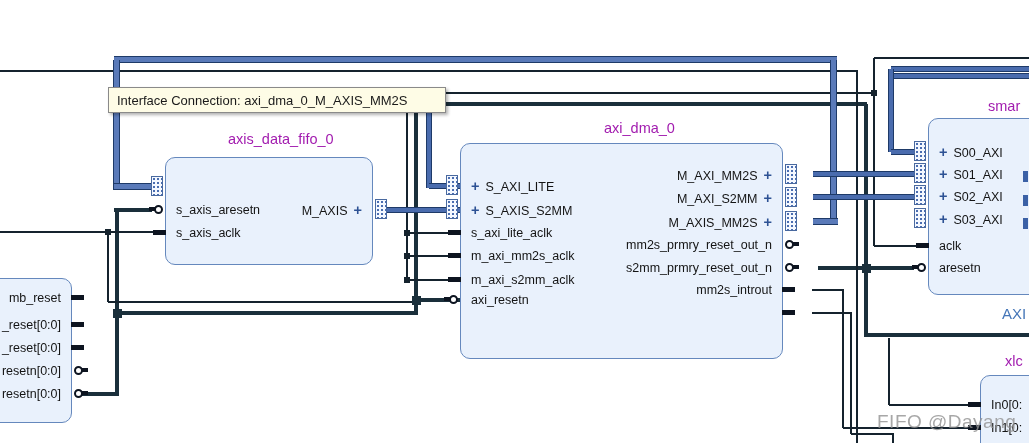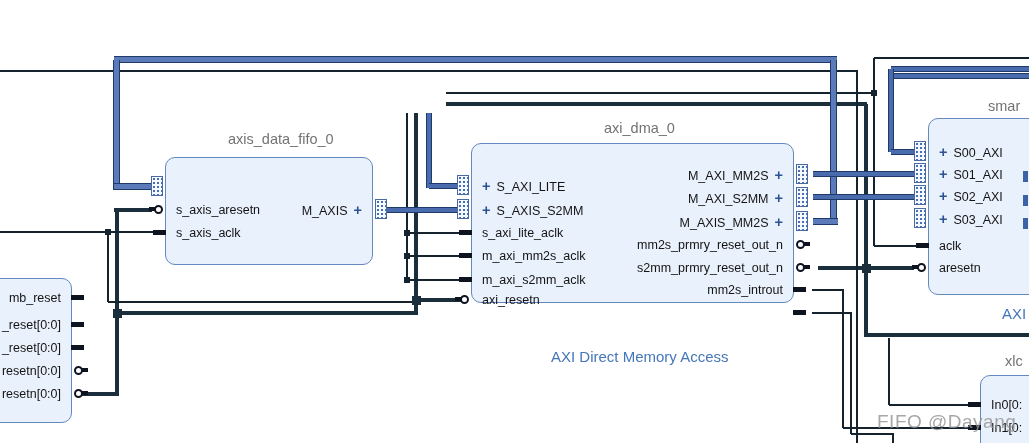--- a/index.html
+++ b/index.html
@@ -1,20 +1,20 @@
 <!DOCTYPE html>
 <html><head>
 <meta charset="utf-8">
 <style>
   html,body{margin:0;padding:0;background:#fff;}
   .canvas{position:relative;width:1029px;height:443px;overflow:hidden;background:#ffffff;
           font-family:"Liberation Sans", sans-serif;}
   
   .blk{position:absolute;background:#e9f1fc;border:1.4px solid #6588bd;border-radius:10px;z-index:3;box-sizing:border-box;}
-  .blk-title{position:absolute;font-size:14.5px;color:#737373;z-index:4;white-space:nowrap;}
+  .blk-title{position:absolute;font-size:14.5px;color:#a21caf;z-index:4;white-space:nowrap;}
   .blk-sub{position:absolute;font-size:15px;color:#4576b8;z-index:4;white-space:nowrap;}
   
   .port{position:absolute;height:20px;line-height:20px;font-size:12.5px;color:#141414;white-space:nowrap;box-sizing:border-box;width:100%;}
   .port.left{left:0;padding-left:10px;text-align:left;}
   .port.right{right:0;padding-right:10px;text-align:right;}
   .port .plus{color:#2d5294;font-weight:bold;font-size:14.5px;}
   .port.left .plus{margin-right:6px;}
   .port.right .plus{margin-left:6px;}
   .pin-iface{position:absolute;width:12px;height:20px;background-color:#f4f8ff;border:1px solid #49699f;
              background-image:radial-gradient(circle at 2px 2px,#4a6db0 1.2px,transparent 1.3px);
@@ -69,21 +69,21 @@
       <div class="port left" style="top: 42px;"><span>s_axis_aresetn</span></div>
       <div class="pin-circ-stub" style="top: 49px; left: -17px;"></div>
       <div class="pin-circ" style="top: 47px; left: -12px;"></div>
       <div class="port left" style="top: 65px;"><span>s_axis_aclk</span></div>
       <div class="pin-stub" style="top: 72px; left: -13px;"></div>
       <div class="port right" style="top: 42px;"><span>M_AXIS</span><span class="plus">+</span></div>
       <div class="pin-iface" style="top: 41px; right: -15px;"></div>
     </div>
   <div class="blk-title" style="left:228px;top:131px;">axis_data_fifo_0</div>
 
-  <div class="blk" style="left:471px;top:143px;width:323px;height:160px;">
+  <div class="blk" style="left:460px;top:143px;width:323px;height:216px;">
       <div class="port left" style="top: 32px;"><span class="plus">+</span><span>S_AXI_LITE</span></div>
       <div class="pin-iface" style="top: 31px; left: -15px;"></div>
       <div class="port left" style="top: 56px;"><span class="plus">+</span><span>S_AXIS_S2MM</span></div>
       <div class="pin-iface" style="top: 55px; left: -15px;"></div>
       <div class="port left" style="top: 79px;"><span>s_axi_lite_aclk</span></div>
       <div class="pin-stub" style="top: 86px; left: -13px;"></div>
       <div class="port left" style="top: 102px;"><span>m_axi_mm2s_aclk</span></div>
       <div class="pin-stub" style="top: 109px; left: -13px;"></div>
       <div class="port left" style="top: 126px;"><span>m_axi_s2mm_aclk</span></div>
       <div class="pin-stub" style="top: 133px; left: -13px;"></div>
@@ -100,21 +100,20 @@
       <div class="pin-circ-stub" style="top: 98px; right: -17px;"></div>
       <div class="pin-circ" style="top: 96px; right: -12px;"></div>
       <div class="port right" style="top: 114px;"><span>s2mm_prmry_reset_out_n</span></div>
       <div class="pin-circ-stub" style="top: 121px; right: -17px;"></div>
       <div class="pin-circ" style="top: 119px; right: -12px;"></div>
       <div class="port right" style="top: 136px;"><span>mm2s_introut</span></div>
       <div class="pin-stub" style="top: 143px; right: -13px;"></div>
       <div class="pin-stub" style="top: 166px; right: -13px;"></div>
     </div>
   <div class="blk-title" style="left:604px;top:120px;">axi_dma_0</div>
-  <div class="blk-sub" style="left:551px;top:348px;">AXI Direct Memory Access</div>
 
   <div class="blk" style="left:928px;top:118px;width:180px;height:177px;">
       <div class="port left" style="top: 23px;"><span class="plus">+</span><span>S00_AXI</span></div>
       <div class="pin-iface" style="top: 22px; left: -15px;"></div>
       <div class="port left" style="top: 45px;"><span class="plus">+</span><span>S01_AXI</span></div>
       <div class="pin-iface" style="top: 44px; left: -15px;"></div>
       <div class="port left" style="top: 67px;"><span class="plus">+</span><span>S02_AXI</span></div>
       <div class="pin-iface" style="top: 66px; left: -15px;"></div>
       <div class="port left" style="top: 90px;"><span class="plus">+</span><span>S03_AXI</span></div>
       <div class="pin-iface" style="top: 89px; left: -15px;"></div>
@@ -128,20 +127,23 @@
   <div class="blk-sub" style="left:1002px;top:305px;">AXI Sm</div>
 
   <div class="blk" style="left:980px;top:375px;width:120px;height:92px;">
       <div class="port left" style="top: 19px;"><span>In0[0:</span></div>
       <div class="pin-stub" style="top: 26px; left: -13px;"></div>
       <div class="port left" style="top: 42px;"><span>In1[0:</span></div>
       <div class="pin-stub" style="top: 49px; left: -13px;"></div>
     </div>
   <div class="blk-title" style="left:1005px;top:353px;">xlc</div>
 
+  <div class="tooltip">
+    <span>Interface Connection: axi_dma_0_M_AXIS_MM2S</span>
+  </div>
 
   <div class="watermark">FIFO @Dayang</div>
 
 <div class="w wh hl" style="left: 114px; top: 56px; width: 723px;"></div>
     <div class="w wv hl" style="left: 113px; top: 60px; height: 130px;"></div>
     <div class="w wv hl" style="left: 830px; top: 60px; height: 164px;"></div>
     <div class="w wh hl" style="left: 813px; top: 218px; width: 25px;"></div>
     <div class="w wh hl" style="left: 114px; top: 183px; width: 40px;"></div>
     <div class="w wh blue" style="left: 386px; top: 207px; width: 78px;"></div>
     <div class="w wv blue" style="left: 426px; top: 113px; height: 75px;"></div>

